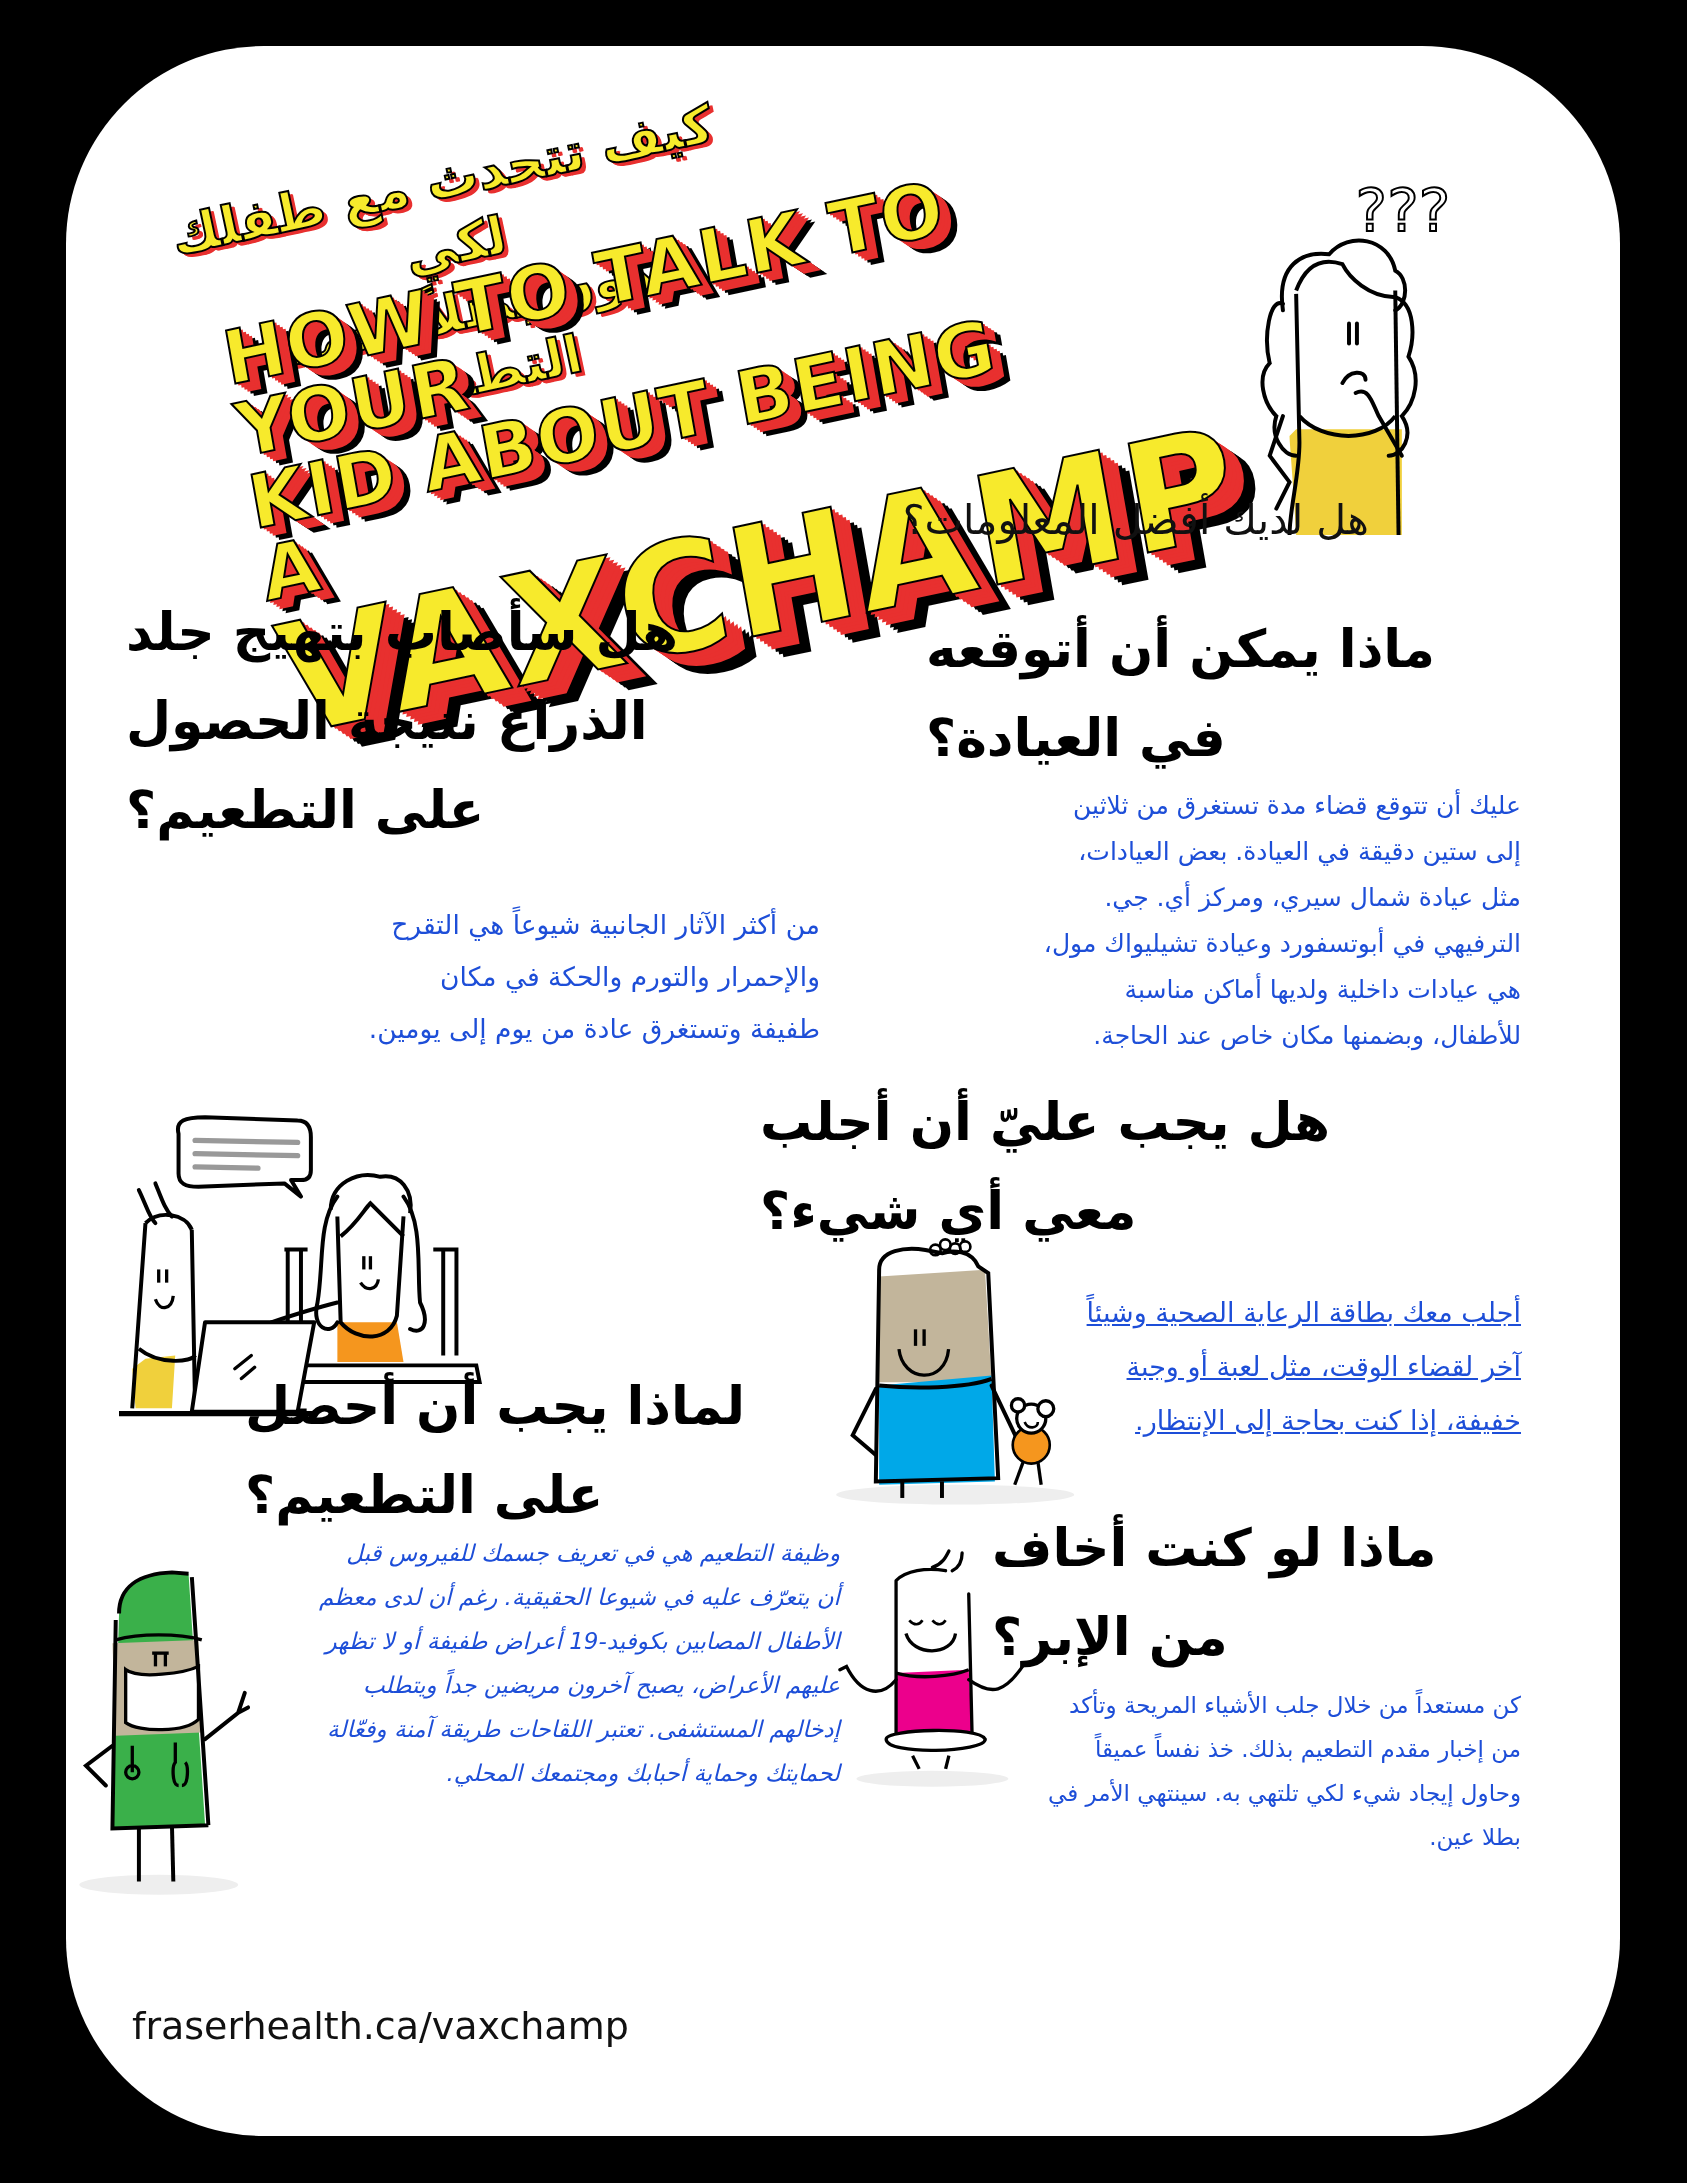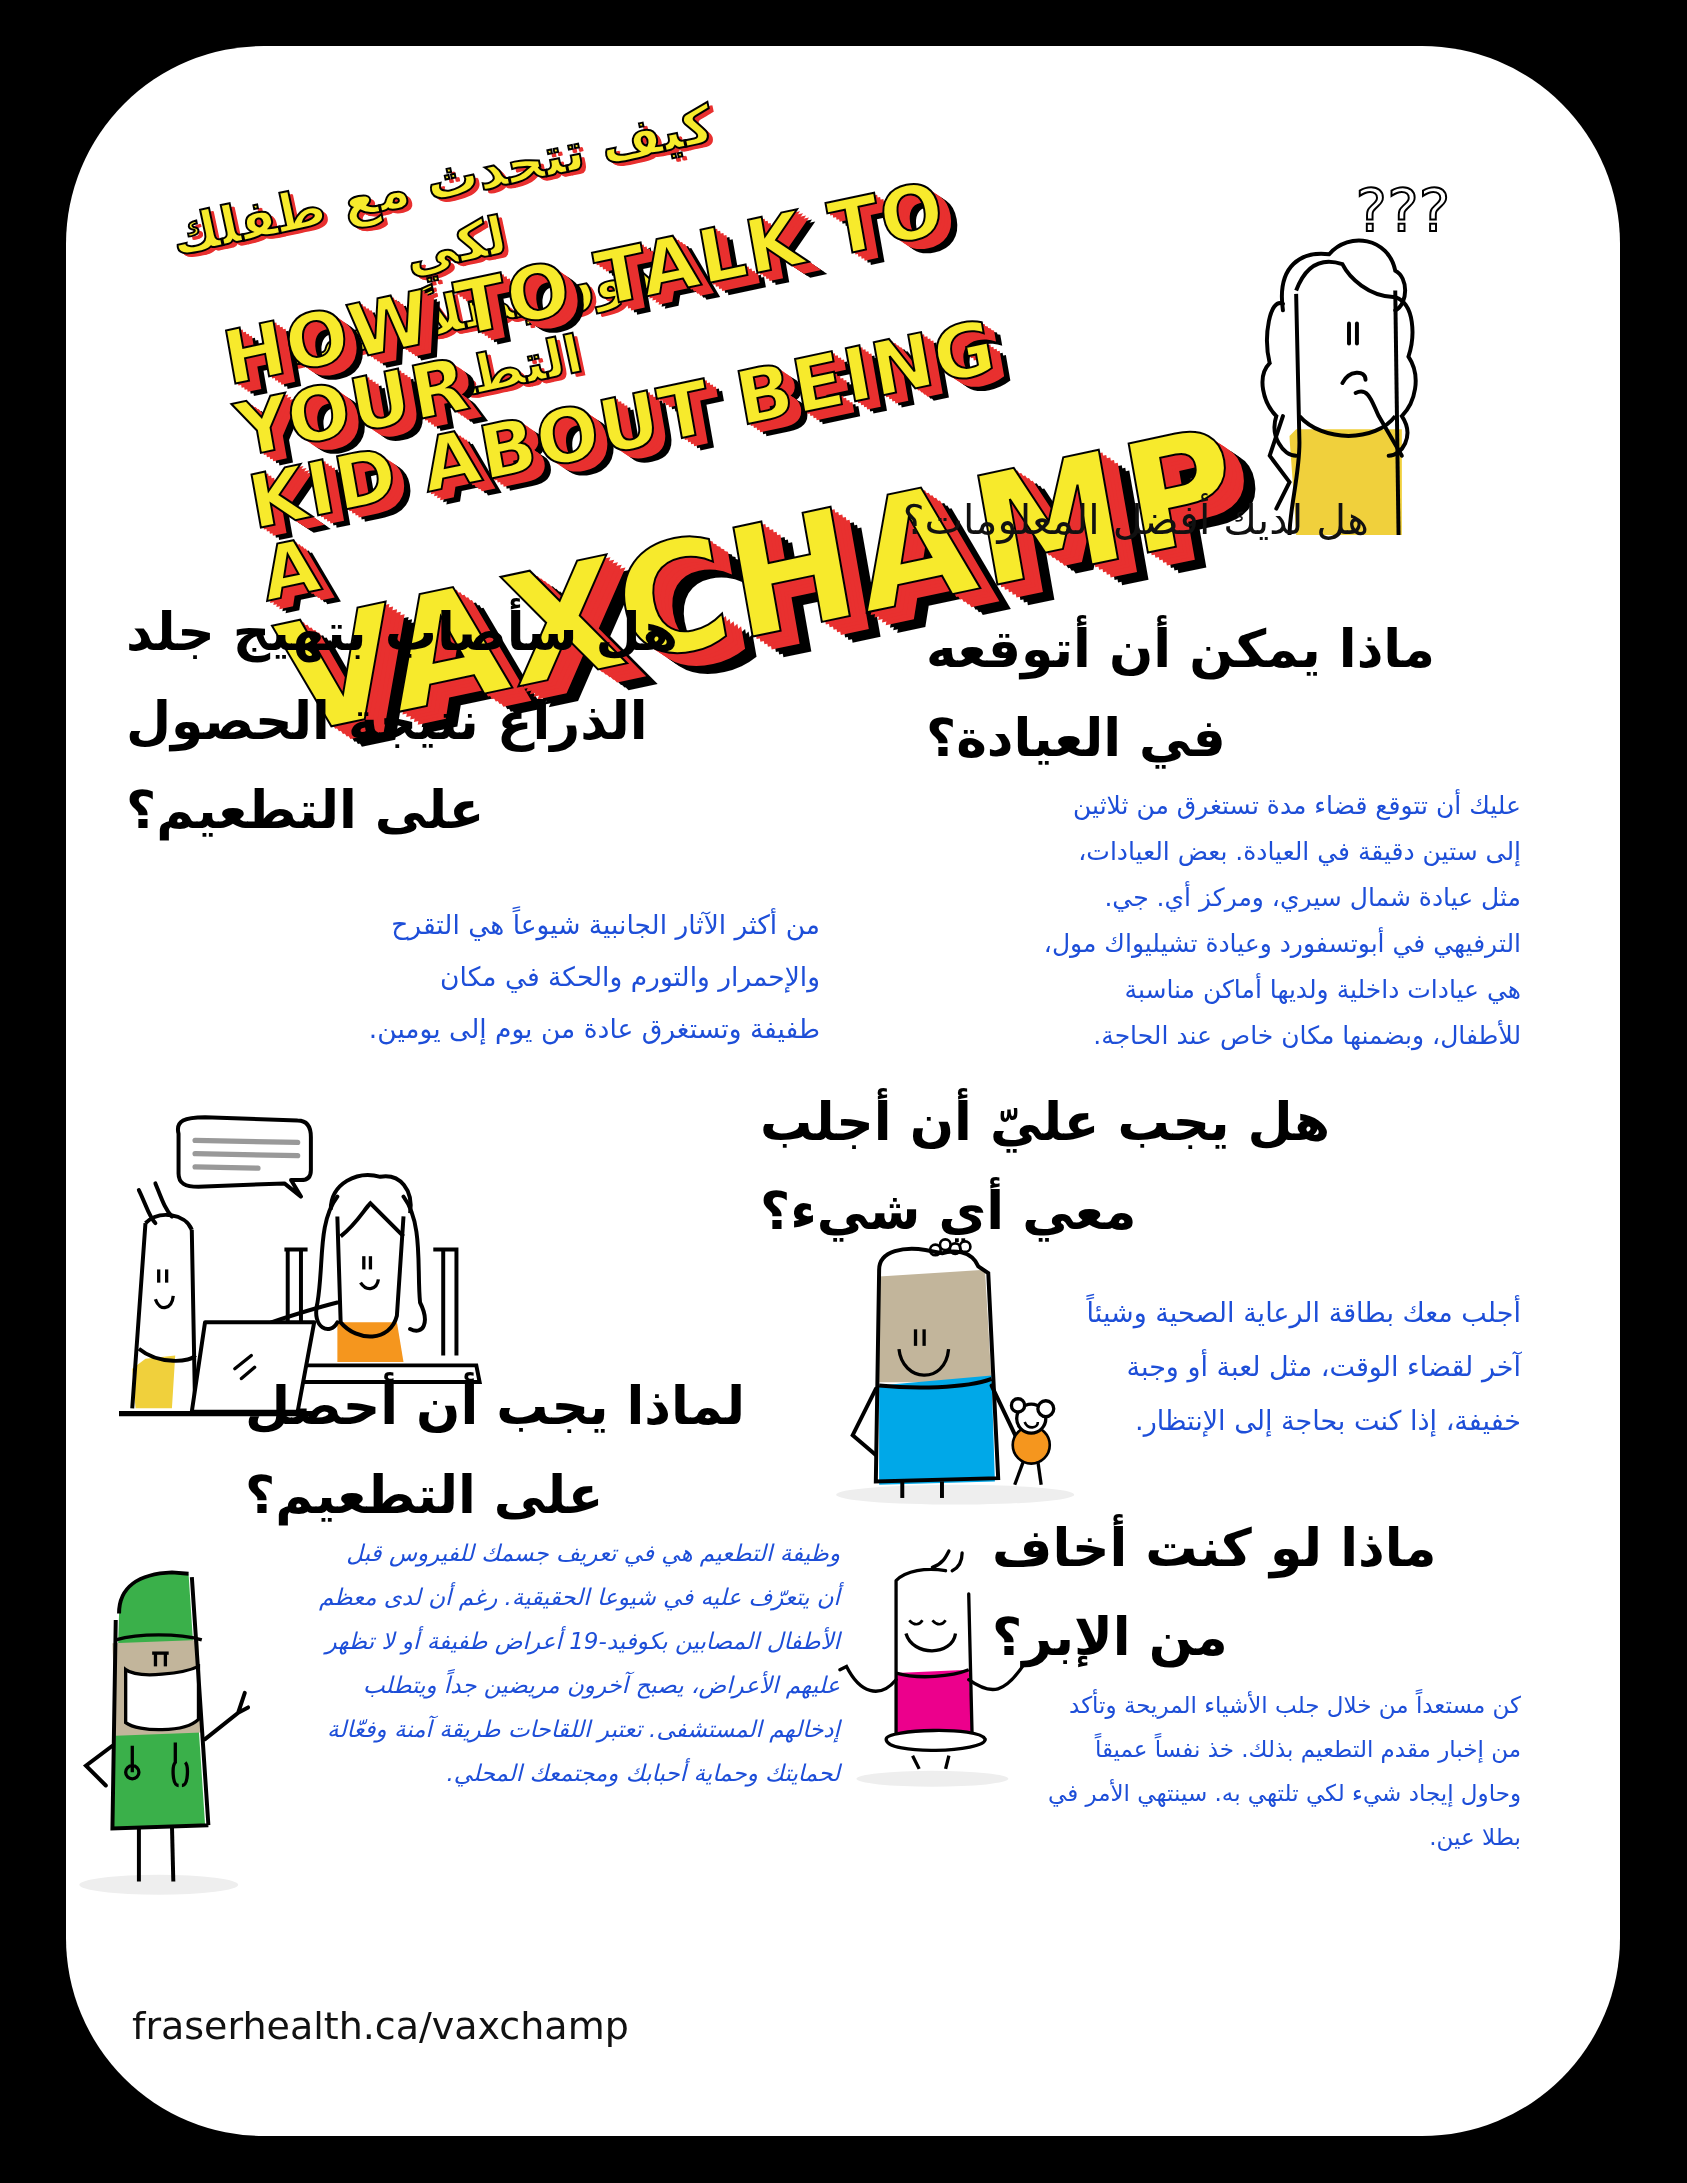--- a/index.html
+++ b/index.html
@@ -175,21 +175,21 @@
     <path d="M130 330 L295 330 L270 465 L110 465 Z" fill="#fff" stroke="#000" stroke-width="6" stroke-linejoin="round"></path>
     <line x1="175" y1="400" x2="200" y2="380" stroke="#000" stroke-width="5" stroke-linecap="round"></line>
     <line x1="185" y1="415" x2="205" y2="398" stroke="#000" stroke-width="5" stroke-linecap="round"></line>
     <line x1="0" y1="468" x2="300" y2="468" stroke="#000" stroke-width="8"></line>
   </svg>
 
   <div class="heading" style="right:99px; top:1032px; width:761px;">
     <div>هل يجب عليّ أن أجلب</div>
     <div>معي أي شيء؟</div>
   </div>
-  <div class="body-text" style="right:99px; top:1240px; width:529px; line-height:54px; font-size:27px;">
+  <div class="body-text" style="right:99px; top:1240px; width:529px; line-height:54px; font-size:27px;text-decoration:underline;">
     <div>أجلب معك بطاقة الرعاية الصحية وشيئاً</div>
     <div>آخر لقضاء الوقت، مثل لعبة أو وجبة</div>
     <div>خفيفة، إذا كنت بحاجة إلى الإنتظار.</div>
   </div>
 
   <svg class="abs" style="left:747px; top:1184px;" width="291" height="278" viewBox="0 0 440 420">
     <ellipse cx="215" cy="400" rx="180" ry="15" fill="#eeeeee"></ellipse>
     <path d="M100 70 L260 60 L270 230 L100 230 Z" fill="#c2b59b"></path>
     <path d="M100 235 L270 220 L275 380 L100 385 Z" fill="#00a8e8"></path>
     <path d="M100 60 C100 30 140 25 170 30 L195 35 C210 30 240 30 250 55 L265 65 L280 375 L95 380 Z" fill="none" stroke="#000" stroke-width="6"></path>

